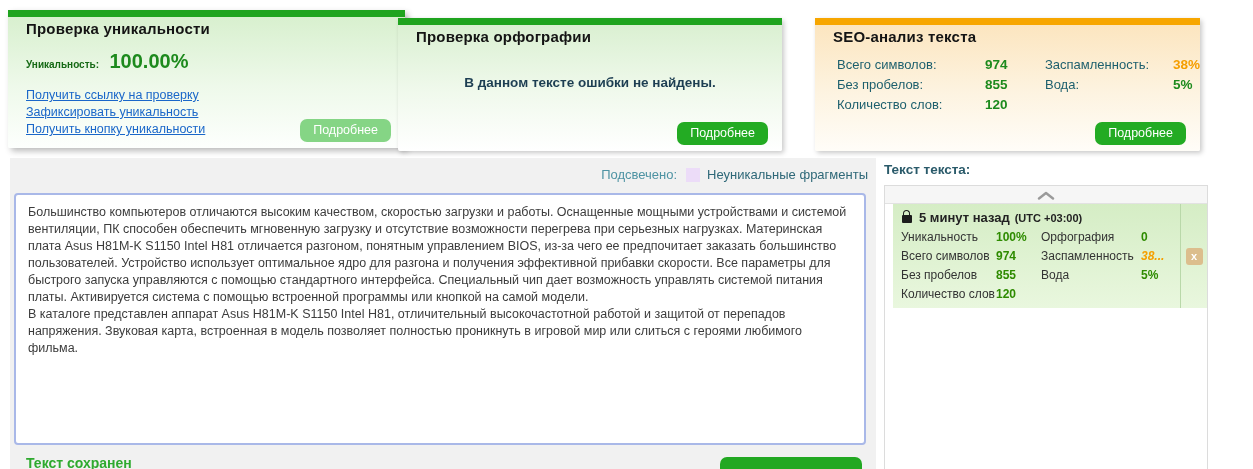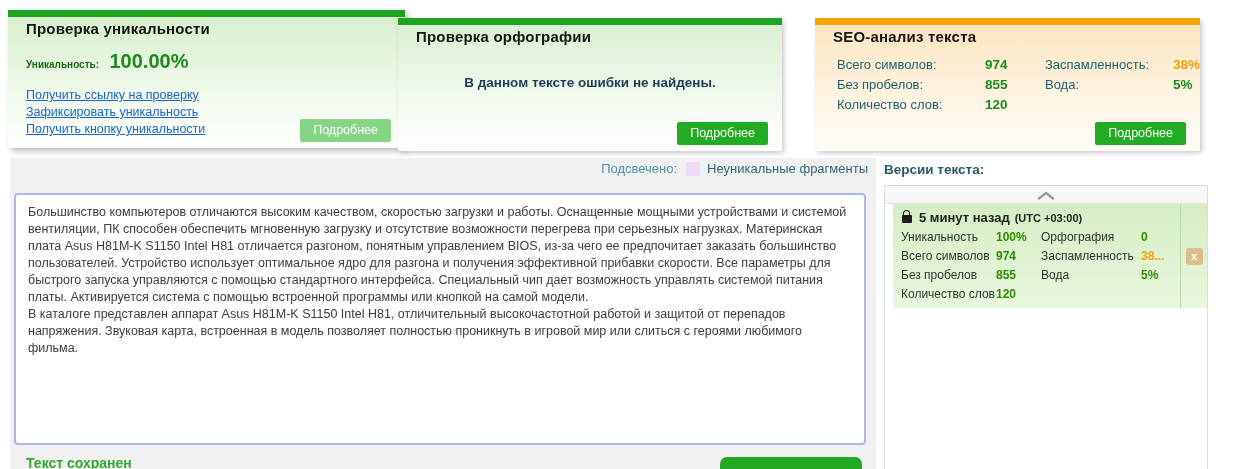--- a/index.html
+++ b/index.html
@@ -22,33 +22,33 @@
   .bar-green { background:#1fa41f; }
   .bar-orange { background:#f7a600; }
 
   .card h2 { font-size:15px; font-weight:bold; color:#141414; padding:3px 16px 0 18px; letter-spacing:.2px; }
   .uniq-line { padding:13px 0 0 18px; }
   .uniq-label { font-size:10px; font-weight:bold; color:#156915; }
   .uniq-value { font-size:20px; font-weight:bold; color:#1d8a1d; margin-left:6px; }
   .links { padding:14px 0 0 18px; }
   .links a { display:block; font-size:12.5px; color:#1a67c9; text-decoration:underline; line-height:17px; cursor:pointer; }
   .more-btn { position:absolute; right:14px; bottom:6px; color:#fff; font-size:12.5px;
-    padding:4px 13px 5px; border:none; border-radius:2px; cursor:pointer; }
+    padding:4px 13px 5px; border:none; border-radius:7px; cursor:pointer; }
   .more-pale { background:#85d585; }
   .more-green { background:#23ab23; }
   .spell-msg { margin-top:30px; text-align:center; font-size:13.5px; font-weight:bold; color:#1d3e52; }
 
   .seo-grid { display:grid; grid-template-columns:148px 60px 128px auto; margin:12px 0 0 22px; row-gap:5px; }
   .seo-grid .lbl { font-size:13px; color:#1d5f6d; text-align:left; padding-right:7px; }
   .seo-grid .val { font-size:13.5px; font-weight:bold; color:#1d8a1d; }
   .seo-grid .val.orange { color:#f59e00; }
 
   
   .editor-panel { position:absolute; left:10px; top:158px; width:866px; height:311px; background:#f1f1f1; }
-  .legend { position:absolute; top:3px; right:8px; display:flex; align-items:flex-end; }
+  .legend { position:absolute; top:9px; right:8px; display:flex; align-items:flex-end; }
   .legend .lg-label { font-size:13px; color:#4e93a3; }
   .legend .swatch { width:14px; height:14px; background:#ecdcf8; margin:0 7px 0 9px; }
   .legend .lg-text { font-size:13px; color:#2e6878; }
   .editor-textarea { position:absolute; left:4px; top:35px; width:852px; height:252px;
     border:2px solid #a9b8e8; border-radius:4px; background:#fff; resize:none;
     padding:9px 12px; font-family:"Liberation Sans", sans-serif; font-size:12.5px; line-height:17px; color:#3c3c3c; outline:none; }
   .saved-status { position:absolute; left:16px; top:297px; font-size:14px; font-weight:bold; color:#2faa2f; white-space:nowrap; }
   .check-btn { position:absolute; left:710px; top:299px; width:142px; height:30px;
     background:#22a822; border:none; border-radius:7px 7px 0 0; cursor:pointer; }
 
@@ -62,21 +62,21 @@
   .vc-main { flex:1; padding:6px 8px 0 8px; }
   .vc-header { display:flex; align-items:center; margin-bottom:5px; }
   .vc-time { font-size:13px; font-weight:bold; color:#222; margin-right:5px; }
   .vc-tz { font-size:11px; font-weight:bold; color:#222; padding-top:1px; }
   .lock { position:relative; display:inline-block; width:10px; height:8px; background:#1c1c1c; border-radius:1px; margin:3px 7px 0 1px; }
   .lock::before { content:""; position:absolute; left:1px; top:-5px; width:5px; height:5px;
     border:1.6px solid #1c1c1c; border-bottom:none; border-radius:4px 4px 0 0; }
   .vc-grid { display:grid; grid-template-columns:95px 45px 100px auto; row-gap:5px; }
   .vc-grid .lbl { font-size:12px; color:#333; }
   .vc-grid .val { font-size:12px; font-weight:bold; color:#2e8b00; }
-  .vc-grid .val.orange { color:#f5a000; }
+  .vc-grid .val.orange { color:#f5a000;font-style:italic; }
   .vc-side { width:27px; border-left:1px solid #b9d8a9; display:flex; align-items:center; justify-content:center; }
   .close-btn { width:17px; height:17px; background:#dcbe8d; border:none; border-radius:3px;
     color:#fff; font-size:11px; font-weight:bold; line-height:15px; cursor:pointer; }
 </style>
 </head>
 <body>
 
 <div id="screen">
 
   <div class="card card-uniq">
@@ -124,21 +124,21 @@
       <span class="lg-label">Подсвечено:</span>
       <span class="swatch"></span>
       <span class="lg-text">Неуникальные фрагменты</span>
     </div>
     <textarea class="editor-textarea" spellcheck="false" style="">Большинство компьютеров отличаются высоким качеством, скоростью загрузки и работы. Оснащенные мощными устройствами и системой вентиляции, ПК способен обеспечить мгновенную загрузку и отсутствие возможности перегрева при серьезных нагрузках. Материнская плата Asus H81M-K S1150 Intel H81 отличается разгоном, понятным управлением BIOS, из-за чего ее предпочитает заказать большинство пользователей. Устройство использует оптимальное ядро для разгона и получения эффективной прибавки скорости. Все параметры для быстрого запуска управляются с помощью стандартного интерфейса. Специальный чип дает возможность управлять системой питания платы. Активируется система с помощью встроенной программы или кнопкой на самой модели.
 В каталоге представлен аппарат Asus H81M-K S1150 Intel H81, отличительный высокочастотной работой и защитой от перепадов напряжения. Звуковая карта, встроенная в модель позволяет полностью проникнуть в игровой мир или слиться с героями любимого фильма.</textarea>
     <div class="saved-status">Текст сохранен</div>
     <button class="check-btn"></button>
   </div>
 
-  <div class="versions-heading">Версии текста:</div>
+  <div class="versions-heading">Текст текста:</div>
   <div class="versions-panel">
     <div class="collapse-bar">
       <span>
         <svg width="18" height="9" viewBox="0 0 18 9">
             <polyline points="2,7.5 9,2 16,7.5" fill="none" stroke="#9a9a9a" stroke-width="2.4" stroke-linecap="round" stroke-linejoin="round"></polyline>
           </svg>
       </span>
     </div>
     <div class="version-card">
       <div class="vc-main">

